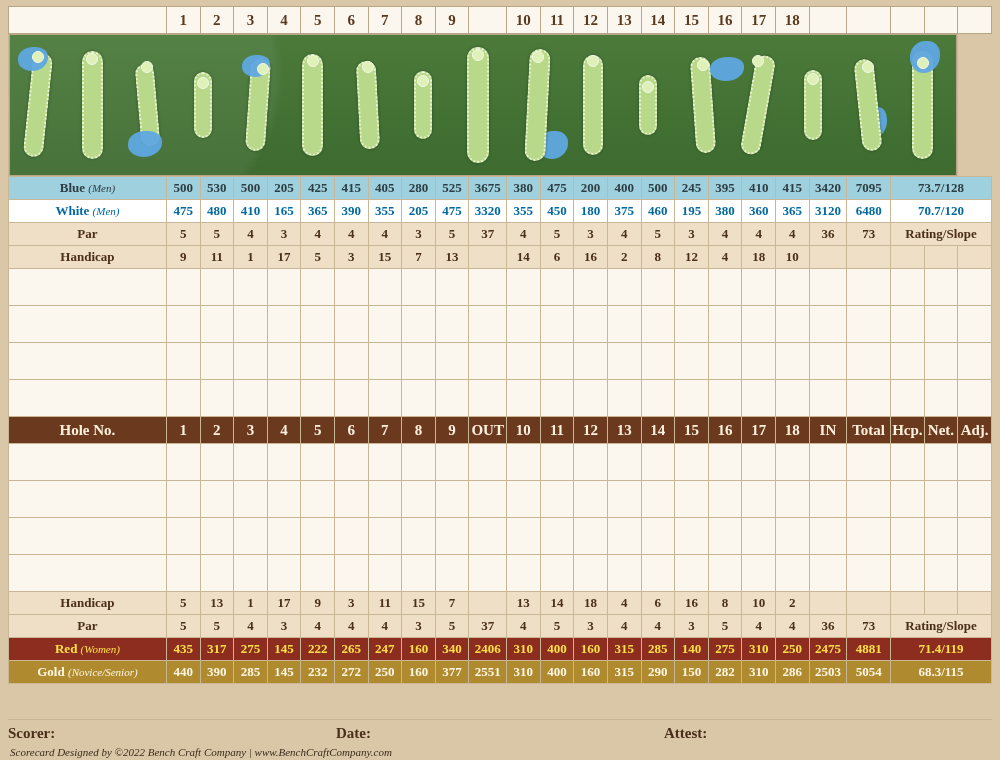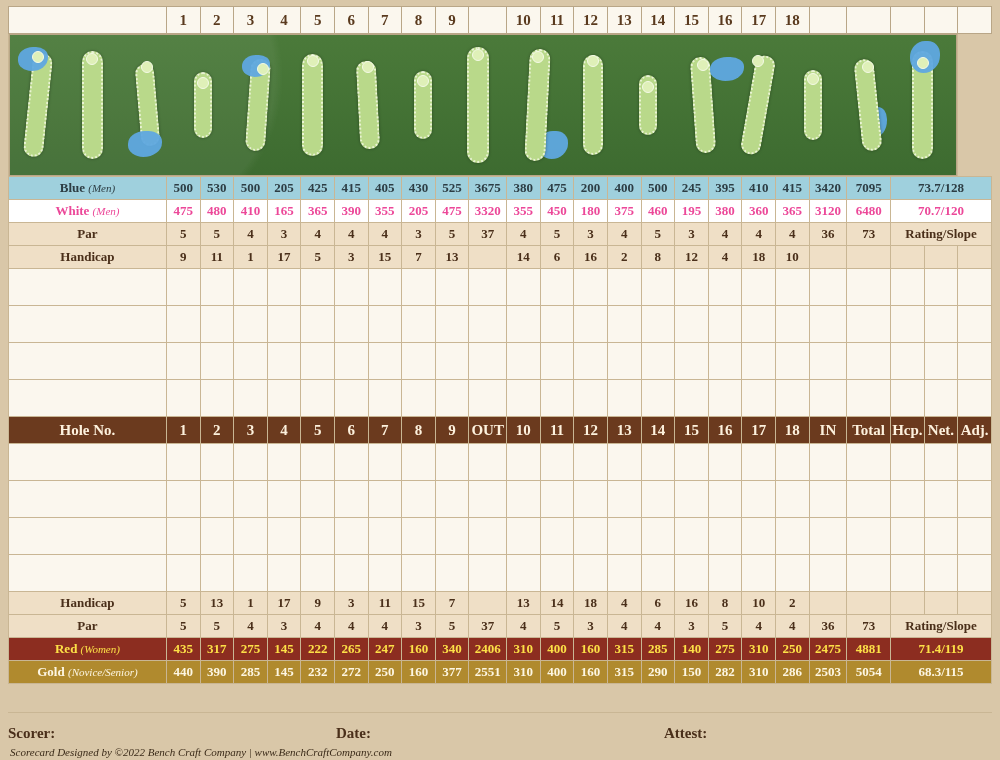--- a/index.html
+++ b/index.html
@@ -72,33 +72,33 @@
     background:#5fa8e0;
     border-radius:50% 40% 55% 45%;
     opacity:.95;
   }
   .green{
     position:absolute;width:10px;height:10px;border-radius:50%;
     background:#dff0b8;border:1px solid #f4fae6;
   }
   
   tr.blue td{background:#9fd0dd;color:#2d3d44;}
-  tr.white td{background:#ffffff;color:#ec4899;}
+  tr.white td{background:#ffffff;color:#0369a1;}
   tr.par td, tr.hcp td{background:#efdfc6;}
   tr.parb td, tr.hcpb td{background:#efdfc6;}
   tr.red td{background:#8c2d20;color:#fde047;}
   tr.gold td{background:#b08a2e;color:#fdf6e2;}
   tr.holeno td{background:#6b3a1e;color:#fdf1dd;font-size:15px;height:26px;}
   tr.empty td{background:#fbf7ee;height:36px;}
   .sub{font-size:11px;font-style:italic;font-weight:normal;}
   .rate{font-size:14px;}
   .footer{
     position:absolute;left:8px;right:8px;bottom:18px;
     display:flex;font-size:15px;color:#4a2f1a;font-weight:bold;
-    border-top:1px solid #c9b694;padding-top:12px;
+    border-top:1px solid #c9b694;padding-top:5px;
   }
   .footer span.f{flex:1;}
   .credit{
     position:absolute;left:10px;bottom:2px;
     font-size:11px;font-style:italic;color:#3a2a18;
   }
 </style>
 </head>
 <body>
 
@@ -250,21 +250,21 @@
 
     <tr class="blue">
       <td class="label"><span>Blue</span> <span class="sub">(Men)</span></td>
       <td>500</td>
       <td>530</td>
       <td>500</td>
       <td>205</td>
       <td>425</td>
       <td>415</td>
       <td>405</td>
-      <td>430</td>
+      <td>280</td>
       <td>525</td>
       <td>3675</td>
       <td>380</td>
       <td>475</td>
       <td>200</td>
       <td>400</td>
       <td>500</td>
       <td>245</td>
       <td>395</td>
       <td>410</td>

